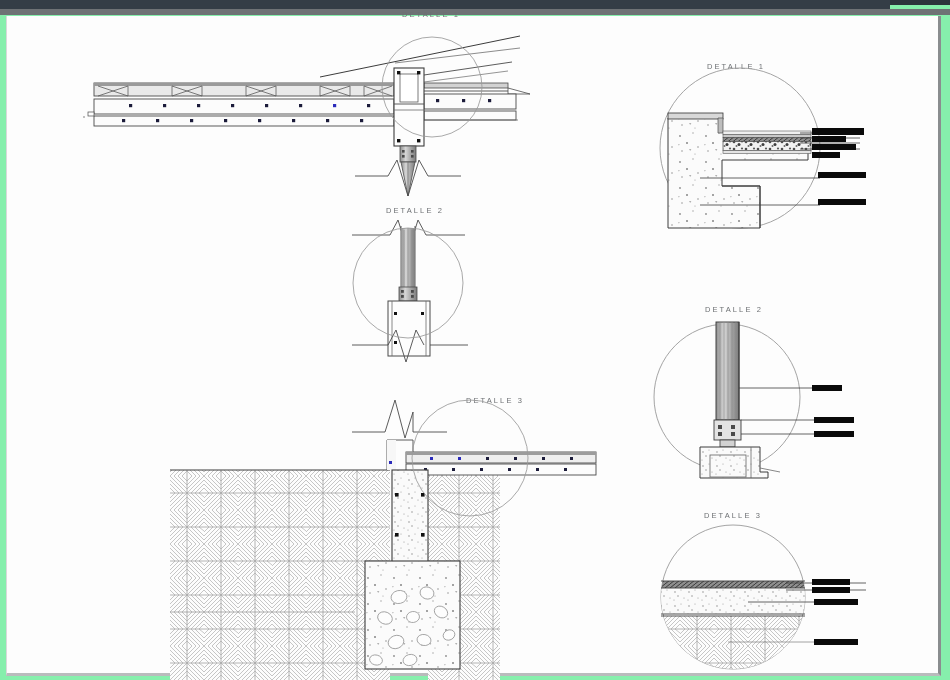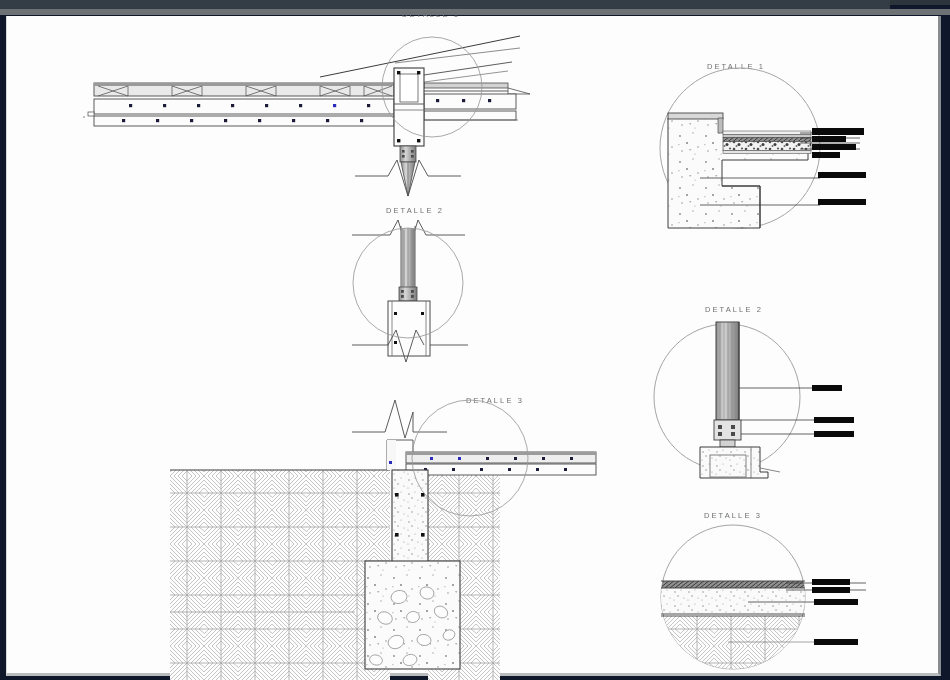--- a/index.html
+++ b/index.html
@@ -1,17 +1,17 @@
 <!DOCTYPE html>
 <html><head>
 <meta charset="utf-8">
 <style>
   html,body{margin:0;padding:0;background:#ffffff;}
   body{width:950px;height:680px;overflow:hidden;font-family:"Liberation Sans",sans-serif;}
-  #root{position:relative;width:950px;height:680px;background:#0f172a;}
+  #root{position:relative;width:950px;height:680px;background:#86efac;}
   .topbar{position:absolute;left:0;top:0;width:890px;height:9px;background:#343d46;}
   .topbar2{position:absolute;left:890px;top:0;width:60px;height:5px;background:#2c343c;}
   .graystrip{position:absolute;left:0;top:9px;width:950px;height:6px;background:#6e7275;}
   .sheet{position:absolute;left:6px;top:16px;width:931px;height:657px;background:#fdfdfd;
          border-right:3px solid #8a8d8f;border-bottom:3px solid #b9bbbc;border-left:1px solid #d8d9da;}
   .lbl{position:absolute;font-size:7.5px;letter-spacing:2.1px;color:#6d7073;white-space:nowrap;}
   svg{position:absolute;left:0;top:0;overflow:visible;}
   .blk{fill:#0a0a0a;}
 </style>
 </head>

